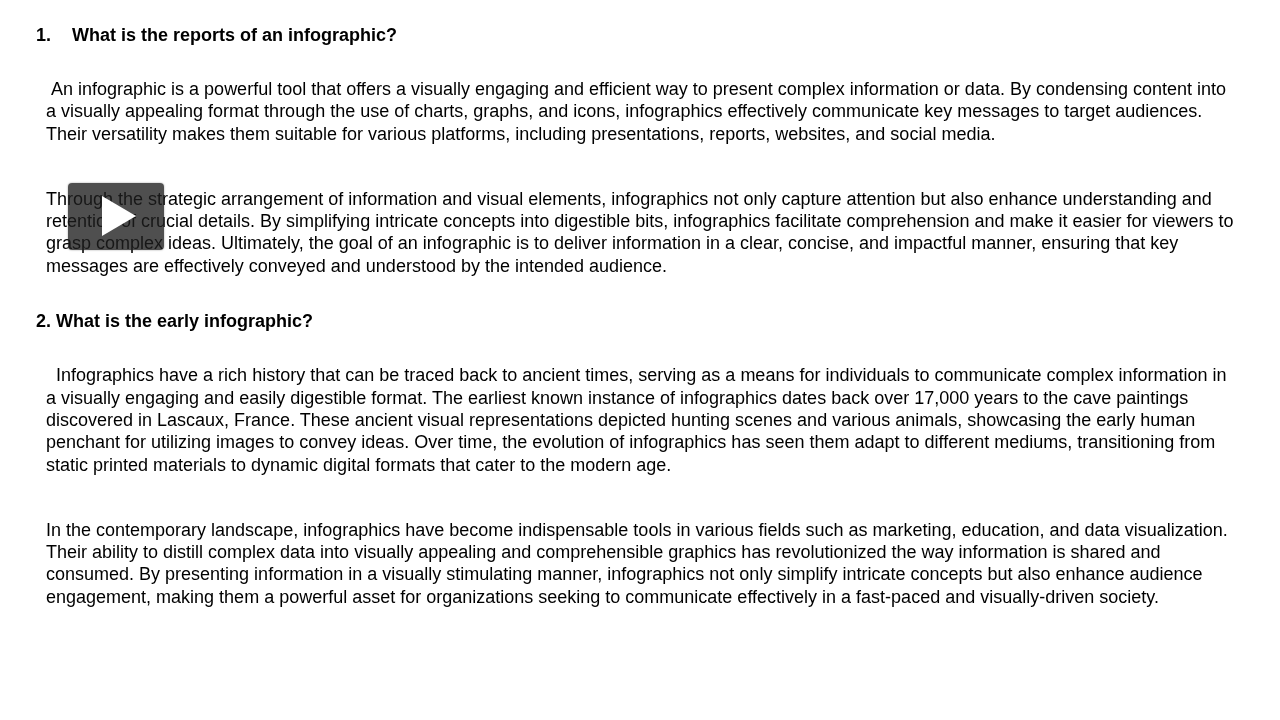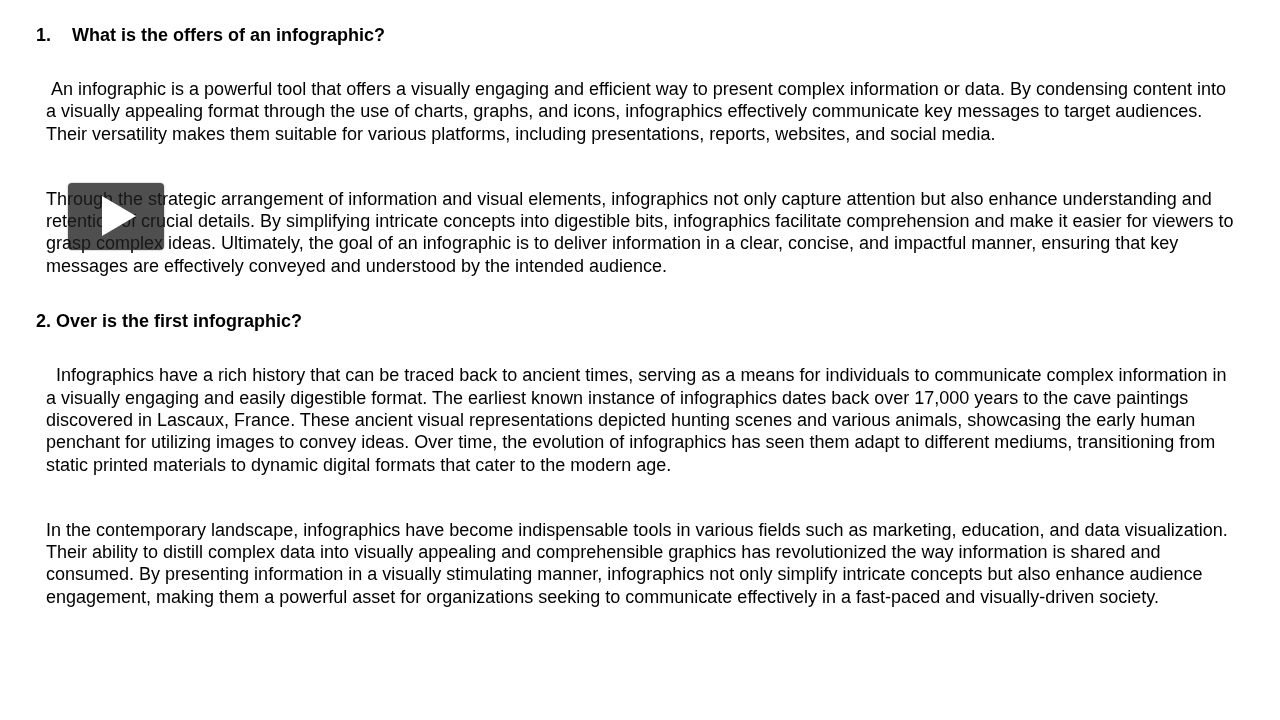--- a/index.html
+++ b/index.html
@@ -66,30 +66,30 @@
       border-bottom: 20px solid transparent;
       border-left: 34px solid #ffffff;
     }
   </style>
 </head>
 <body>
 
 <div class="page">
 
   <h2 class="heading">
-    <span class="num">1.</span><span>What is the offers of an infographic?</span>
+    <span class="num">1.</span><span>What is the reports of an infographic?</span>
   </h2>
   <div class="gap-after-heading"></div>
   <p class="para"> An infographic is a powerful tool that offers a visually engaging and efficient way to present complex information or data. By condensing content into a visually appealing format through the use of charts, graphs, and icons, infographics effectively communicate key messages to target audiences. Their versatility makes them suitable for various platforms, including presentations, reports, websites, and social media.</p>
   <div class="gap-para"></div>
   <p class="para">Through the strategic arrangement of information and visual elements, infographics not only capture attention but also enhance understanding and retention of crucial details. By simplifying intricate concepts into digestible bits, infographics facilitate comprehension and make it easier for viewers to grasp complex ideas. Ultimately, the goal of an infographic is to deliver information in a clear, concise, and impactful manner, ensuring that key messages are effectively conveyed and understood by the intended audience.</p>
   <div class="gap-section"></div>
 
   <h2 class="heading h2">
-    <span class="num">2.</span><span>Over is the first infographic?</span>
+    <span class="num">2.</span><span>What is the early infographic?</span>
   </h2>
   <div class="gap-after-heading"></div>
   <p class="para">  Infographics have a rich history that can be traced back to ancient times, serving as a means for individuals to communicate complex information in a visually engaging and easily digestible format. The earliest known instance of infographics dates back over 17,000 years to the cave paintings discovered in Lascaux, France. These ancient visual representations depicted hunting scenes and various animals, showcasing the early human penchant for utilizing images to convey ideas. Over time, the evolution of infographics has seen them adapt to different mediums, transitioning from static printed materials to dynamic digital formats that cater to the modern age.</p>
   <div class="gap-para"></div>
   <p class="para">In the contemporary landscape, infographics have become indispensable tools in various fields such as marketing, education, and data visualization. Their ability to distill complex data into visually appealing and comprehensible graphics has revolutionized the way information is shared and consumed. By presenting information in a visually stimulating manner, infographics not only simplify intricate concepts but also enhance audience engagement, making them a powerful asset for organizations seeking to communicate effectively in a fast-paced and visually-driven society.</p>
 
 </div>
 
 <div class="play-overlay">
   <span class="tri"></span>

